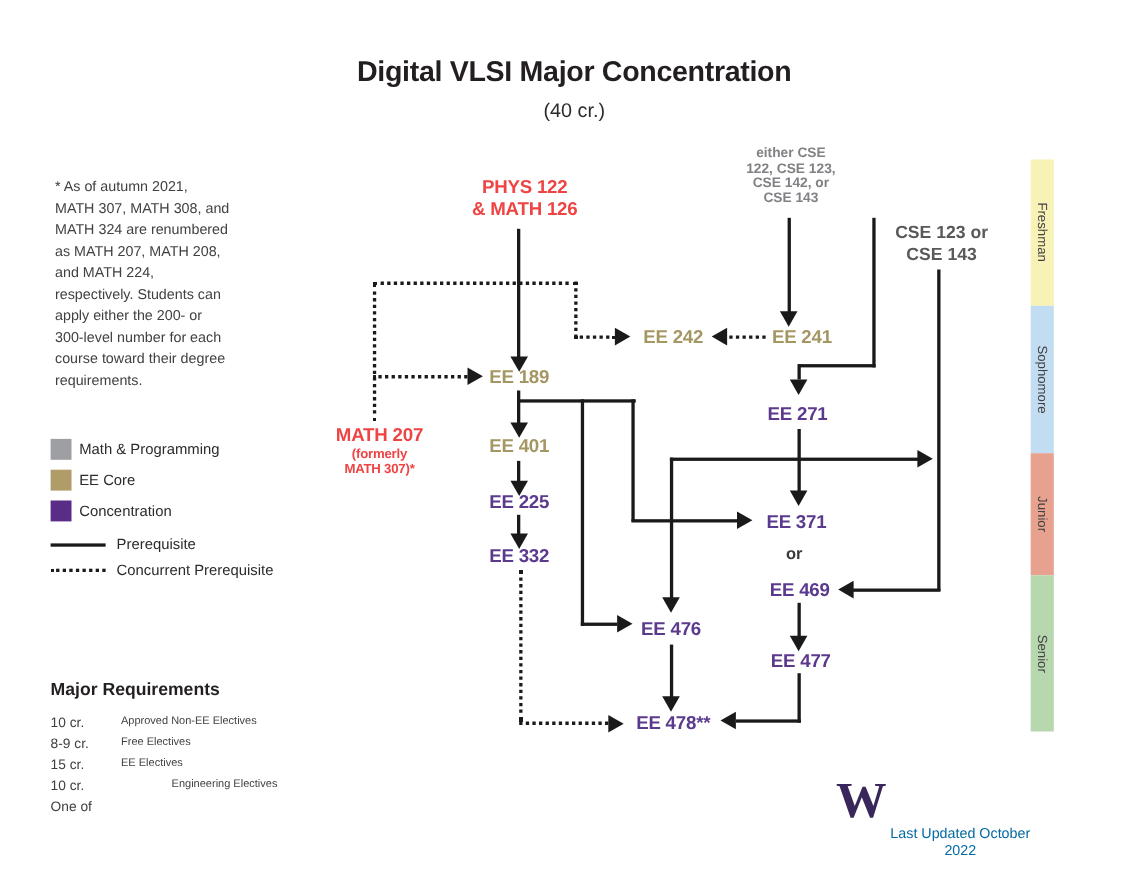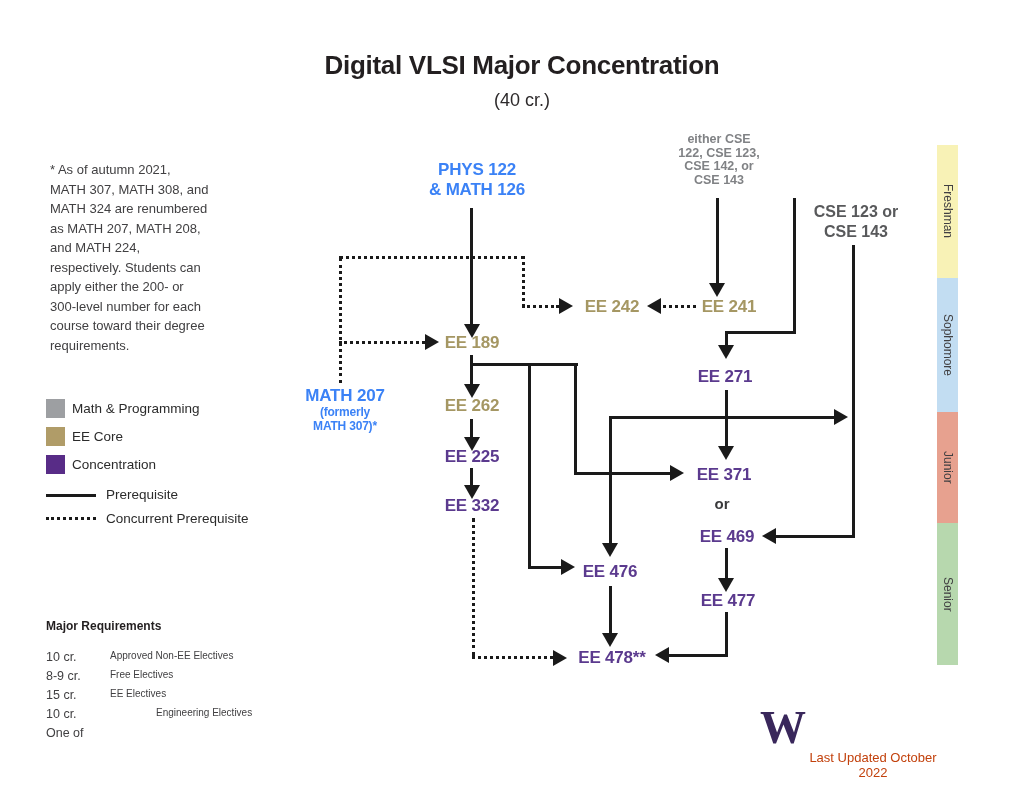--- a/index.html
+++ b/index.html
@@ -6,29 +6,29 @@
   .canvas{position:relative;width:1024px;height:791px;background:#ffffff;overflow:hidden;
           font-family:"Liberation Sans",sans-serif;color:#231f20;}
   
   .title{position:absolute;left:0;top:50px;width:1044px;text-align:center;font-size:26px;
          font-weight:bold;color:#231f20;letter-spacing:-0.3px;}
   .subtitle{position:absolute;left:0;top:90px;width:1044px;text-align:center;font-size:18px;color:#2d2a2b;}
   .note{position:absolute;left:50px;top:160px;font-size:13px;color:#414042;line-height:19.5px;}
   .legend-label{position:absolute;font-size:13.5px;color:#2b2b2b;white-space:nowrap;}
   .swatch{position:absolute;width:19px;height:19px;}
   .cap-note{position:absolute;left:46px;top:537px;font-size:13.5px;color:#2b2b2b;line-height:15.5px;}
-  .mr-title{position:absolute;left:46px;top:619px;font-size:12px;font-weight:bold;color:#231f20;}
+  .mr-title{position:absolute;left:46px;top:619px;font-size:16px;font-weight:bold;color:#231f20;}
   .mr-cred{position:absolute;left:46px;font-size:12.5px;color:#414042;white-space:nowrap;}
   .mr-lab{position:absolute;left:110px;font-size:10px;color:#414042;white-space:nowrap;}
   
   .course{position:absolute;font-size:17px;font-weight:bold;white-space:nowrap;
           transform:translateX(-50%);line-height:20px;letter-spacing:-0.2px;}
   .c-gold{color:#a59763;}
   .c-purple{color:#5b3a8e;}
-  .bighead{position:absolute;font-size:17px;font-weight:bold;color:#3b82f6;text-align:center;
+  .bighead{position:absolute;font-size:17px;font-weight:bold;color:#ef4444;text-align:center;
            transform:translateX(-50%);line-height:20px;white-space:nowrap;letter-spacing:-0.2px;}
   .subhead{font-size:12px;line-height:13.5px;font-weight:bold;}
   .smallhead{position:absolute;font-size:12.5px;font-weight:bold;color:#808285;text-align:center;
              transform:translateX(-50%);line-height:13.5px;white-space:nowrap;}
   .darkhead{position:absolute;font-size:16px;font-weight:bold;color:#58595b;text-align:center;
             transform:translateX(-50%);line-height:20px;white-space:nowrap;}
   .or-label{position:absolute;font-size:15px;font-weight:bold;color:#3a3a3c;transform:translateX(-50%);}
   
   .hline{position:absolute;height:3px;background:#1a1a1a;}
   .vline{position:absolute;width:3px;background:#1a1a1a;}
@@ -44,21 +44,21 @@
             writing-mode:vertical-rl;font-size:12px;color:#414042;}
   .tl-freshman{background:#f8f2b6;}
   .tl-sophomore{background:#c2ddf2;}
   .tl-junior{background:#e7a18f;}
   .tl-senior{background:#b7d8ae;}
   
   .uw-w{position:absolute;left:760px;top:708px;font-family:"Liberation Serif",serif;font-weight:bold;
         font-size:46px;line-height:40px;color:#39275b;}
   .uw-org{position:absolute;left:813px;top:714px;font-family:"Liberation Serif",serif;font-weight:bold;
           font-size:14.5px;line-height:17.5px;color:#39275b;letter-spacing:0.2px;}
-  .updated{position:absolute;left:798px;top:750px;width:150px;text-align:center;font-size:13px;color:#c2410c;}
+  .updated{position:absolute;left:798px;top:750px;width:150px;text-align:center;font-size:13px;color:#0369a1;}
 </style>
 </head>
 <body>
 
 <div class="canvas">
 
   <div class="title">Digital VLSI Major Concentration</div>
   <div class="subtitle">(40 cr.)</div>
 
   <div class="note">
@@ -118,21 +118,21 @@
 
 
   <div class="darkhead" style="left:856px;top:202px;">
     <div>CSE 123 or</div>
     <div>CSE 143</div>
   </div>
 
   <div class="course c-gold" style="left:612px;top:297px;">EE 242</div>
   <div class="course c-gold" style="left:729px;top:297px;">EE 241</div>
   <div class="course c-gold" style="left:472px;top:333px;">EE 189</div>
-  <div class="course c-gold" style="left:472px;top:396px;">EE 262</div>
+  <div class="course c-gold" style="left:472px;top:396px;">EE 401</div>
   <div class="course c-purple" style="left:472px;top:447px;">EE 225</div>
   <div class="course c-purple" style="left:472px;top:496px;">EE 332</div>
   <div class="course c-purple" style="left:725px;top:367px;">EE 271</div>
   <div class="course c-purple" style="left:724px;top:465px;">EE 371</div>
   <div class="or-label" style="left:722px;top:495px;">or</div>
   <div class="course c-purple" style="left:727px;top:527px;">EE 469</div>
   <div class="course c-purple" style="left:610px;top:562px;">EE 476</div>
   <div class="course c-purple" style="left:728px;top:591px;">EE 477</div>
   <div class="course c-purple" style="left:612px;top:648px;">EE 478**</div>
 

